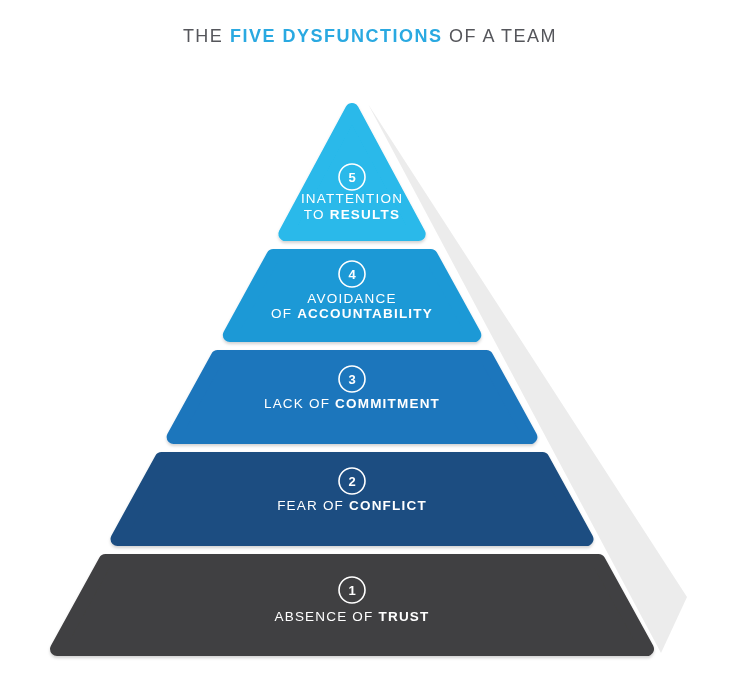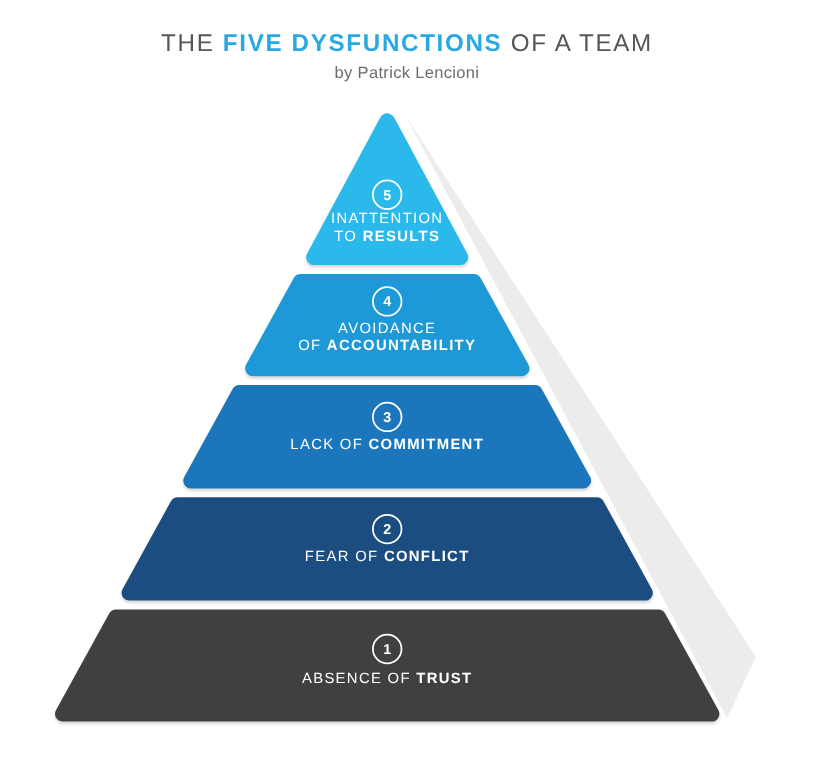--- a/index.html
+++ b/index.html
@@ -6,21 +6,21 @@
   .page{
     position:relative;
     width:740px;height:688px;
     background:#ffffff;
     overflow:hidden;
     font-family:"Liberation Sans","DejaVu Sans",sans-serif;
   }
   .header{ text-align:center; padding-top:27px; }
   .title{
     margin:0;
-    font-size:22px;
+    font-size:18px;
     font-weight:400;
     letter-spacing:1.5px;
     color:#55565b;
     line-height:1.1;
   }
   .title .hl{ font-weight:700; color:#2aa9e1; }
   .subtitle{
     margin-top:7px;
     font-size:15px;
     letter-spacing:0.3px;
@@ -28,21 +28,20 @@
   }
   .pyramid-wrap{ position:absolute; left:0; top:88px; width:740px; height:600px; }
   svg{ display:block; font-family:"Liberation Sans","DejaVu Sans",sans-serif; }
 </style>
 </head>
 <body>
 
 <div class="page">
   <div class="header">
     <h1 class="title" style="color: rgb(85, 86, 91);"><span>THE </span><span class="hl" style="color: rgb(42, 169, 225);">FIVE DYSFUNCTIONS</span><span> OF A TEAM</span></h1>
-    <div class="subtitle" style="color: rgb(107, 108, 111);">by Patrick Lencioni</div>
   </div>
 
   <div class="pyramid-wrap">
     <svg id="pyramid-svg" width="740" height="600" viewBox="0 0 740 600">
       <defs>
         <filter id="lvlShadow" x="-20%" y="-20%" width="140%" height="140%">
           <feDropShadow dx="0" dy="2" stdDeviation="1.5" flood-color="#000000" flood-opacity="0.18"></feDropShadow>
         </filter>
       </defs>
     <polygon points="368,16 687,509 661,565" fill="#ececec"></polygon>

